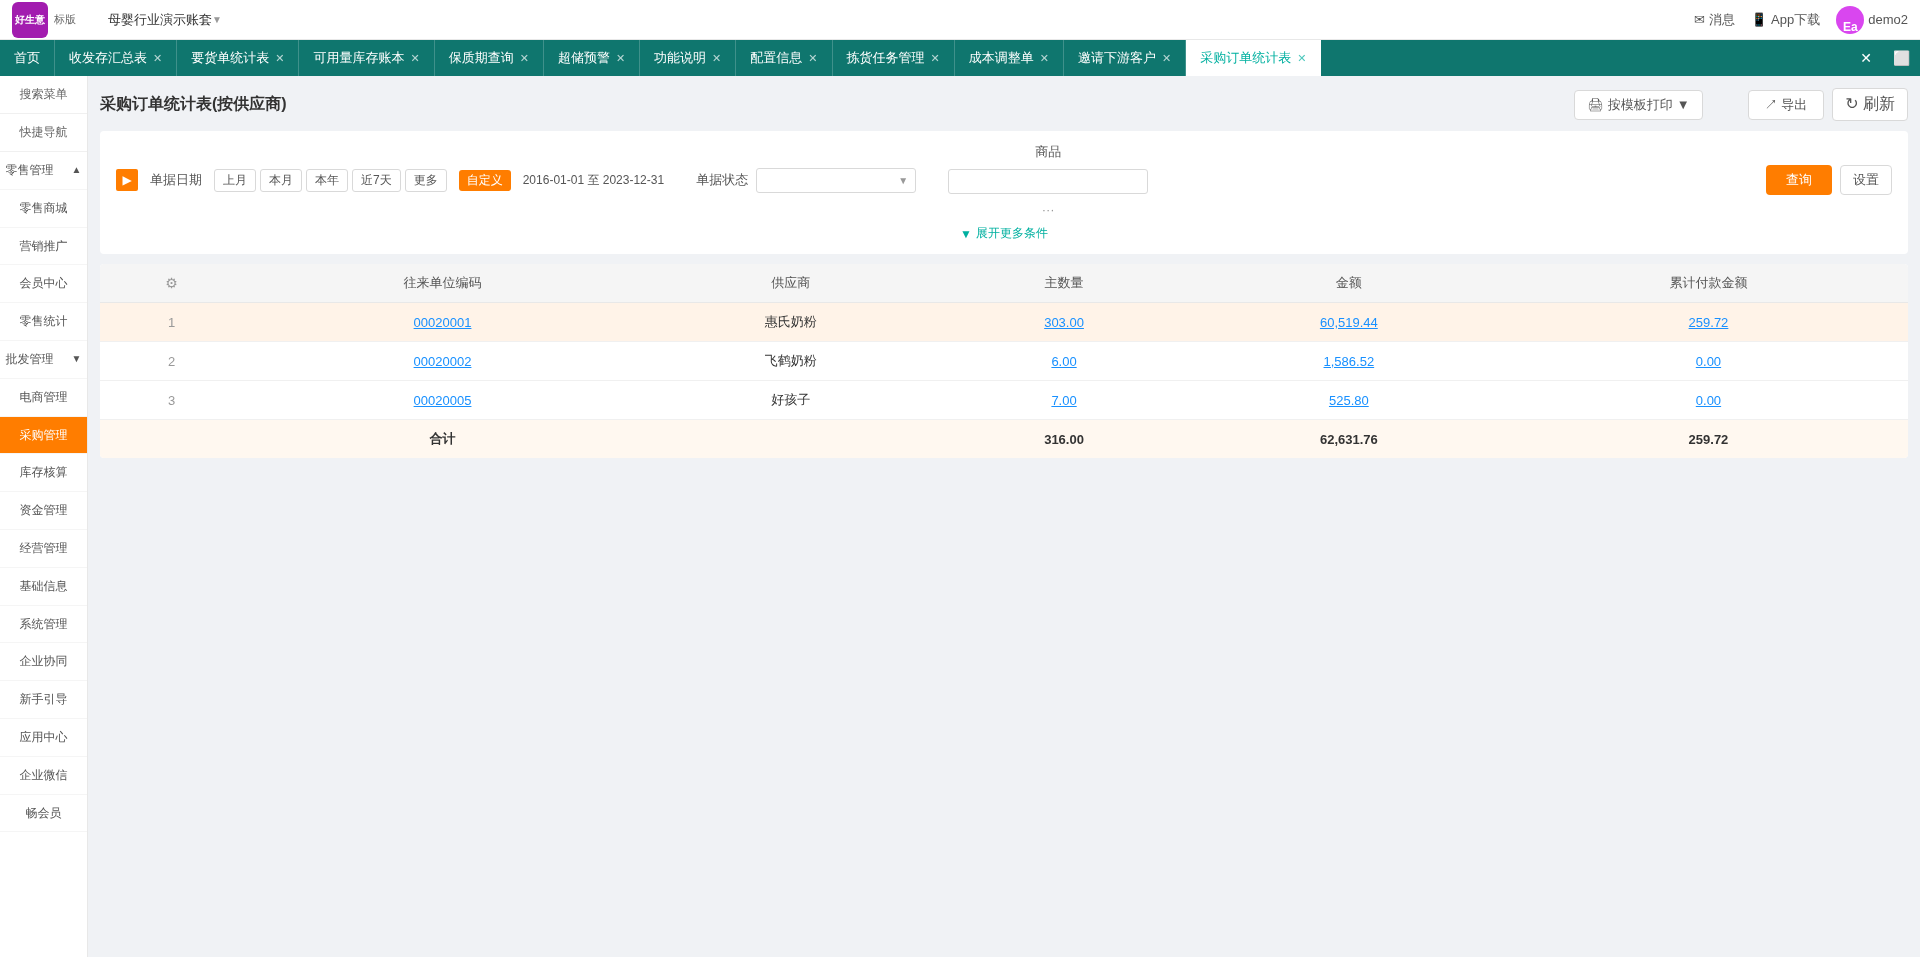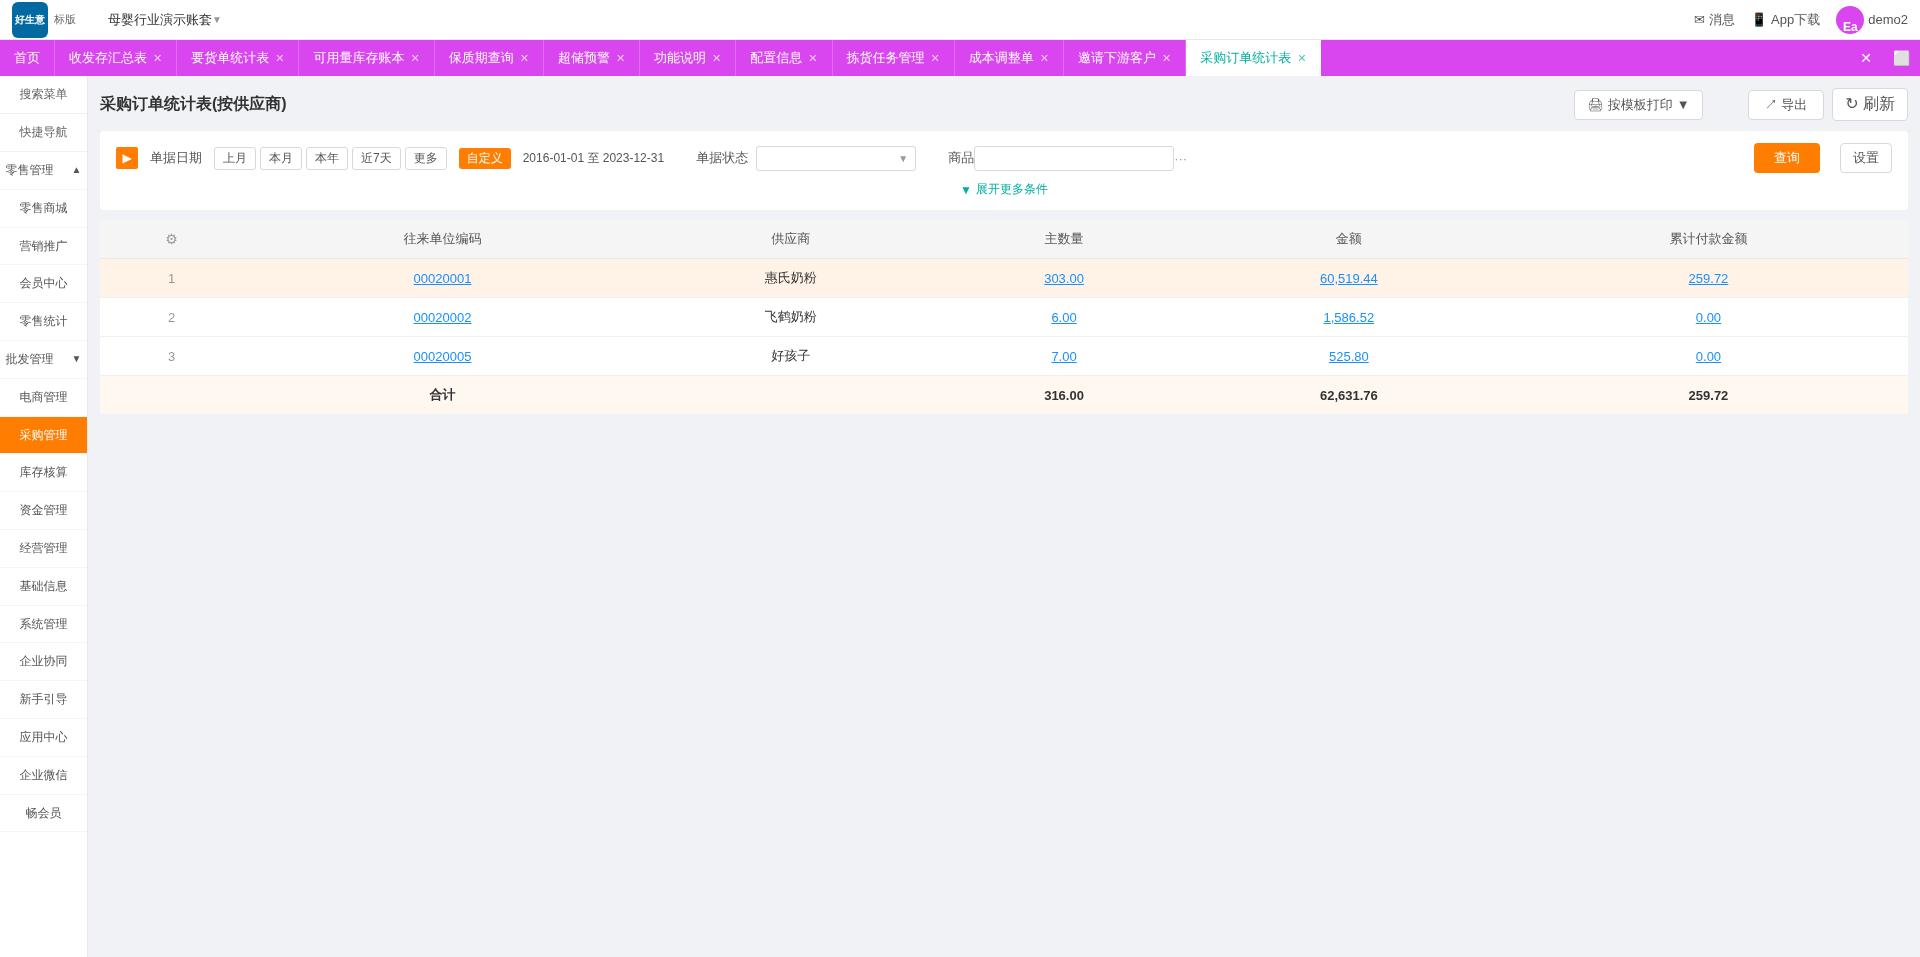--- a/index.html
+++ b/index.html
@@ -1,31 +1,31 @@
 <!DOCTYPE html>
 <html><head>
   <meta charset="utf-8">
   <style>
     * { margin: 0; padding: 0; box-sizing: border-box; }
     body { font-family: 'Microsoft YaHei', Arial, sans-serif; font-size: 13px; background: #f5f5f5; width: 1920px; min-height: 957px; overflow-x: hidden; }
 
     
     .top-bar { height: 40px; background: #fff; display: flex; align-items: center; padding: 0 12px; border-bottom: 1px solid #e8e8e8; position: relative; }
     .logo-area { display: flex; align-items: center; gap: 6px; width: 88px; }
-    .logo-icon { width: 36px; height: 36px; background: #0369a1; border-radius: 6px; display: flex; align-items: center; justify-content: center; }
+    .logo-icon { width: 36px; height: 36px; background: #a21caf; border-radius: 6px; display: flex; align-items: center; justify-content: center; }
     .logo-icon span { color: #fff; font-size: 10px; font-weight: bold; }
     .logo-text { font-size: 11px; color: #666; line-height: 1.2; }
     .company-selector { display: flex; align-items: center; padding: 0 8px; color: #333; font-size: 13px; cursor: pointer; }
     .company-selector .arrow { color: #999; font-size: 10px; }
     .top-right { margin-left: auto; display: flex; align-items: center; gap: 16px; }
     .top-right-item { display: flex; align-items: center; gap: 4px; color: #555; font-size: 13px; cursor: pointer; }
     .avatar { width: 28px; height: 28px; border-radius: 50%; background: #d946ef; display: flex; align-items: flex-end; justify-content: center; color: #fff; font-size: 12px; font-weight: bold; }
 
     
-    .nav-tabs { height: 36px; background: #d946ef; display: flex; align-items: center; padding: 0 0; overflow: hidden; }
+    .nav-tabs { height: 36px; background: #0f766e; display: flex; align-items: center; padding: 0 0; overflow: hidden; }
     .nav-tab { height: 36px; padding: 0 14px; display: flex; align-items: center; color: #fff; font-size: 13px; cursor: pointer; white-space: nowrap; position: relative; border-right: 1px solid rgba(255,255,255,0.2); }
     .nav-tab.active { background: #fff; color: #00b0a0; }
     .nav-tab .close-btn { margin-left: 6px; font-size: 11px; opacity: 0.7; }
     .nav-tab.active .close-btn { color: #00b0a0; }
     .nav-end { margin-left: auto; display: flex; align-items: center; }
     .nav-end-btn { width: 36px; height: 36px; display: flex; align-items: center; justify-content: center; color: #fff; cursor: pointer; font-size: 14px; }
 
     
     .layout { display: flex; height: calc(957px - 76px); }
 
@@ -55,21 +55,21 @@
     .filter-label { color: #555; font-size: 13px; white-space: nowrap; }
     .filter-date-btns { display: flex; align-items: center; gap: 4px; }
     .date-btn { padding: 2px 8px; border: 1px solid #d9d9d9; border-radius: 3px; cursor: pointer; font-size: 12px; color: #555; background: #fff; }
     .date-range-badge { background: #ff7d00; color: #fff; padding: 2px 8px; border-radius: 3px; font-size: 12px; cursor: pointer; }
     .date-range-text { color: #555; font-size: 12px; }
     .filter-select-group { display: flex; align-items: center; gap: 8px; margin-left: 20px; }
     .filter-select-label { color: #555; font-size: 13px; white-space: nowrap; }
     .filter-select { border: 1px solid #d9d9d9; border-radius: 3px; padding: 4px 24px 4px 8px; font-size: 13px; color: #555; background: #fff; appearance: none; cursor: pointer; min-width: 160px; position: relative; }
     .select-wrapper { position: relative; display: inline-block; }
     .select-wrapper::after { content: '▼'; position: absolute; right: 8px; top: 50%; transform: translateY(-50%); font-size: 10px; color: #999; pointer-events: none; }
-    .filter-goods-group { display: flex; align-items: center; gap: 0; margin-left: 20px; }
+    .filter-goods-group { display: flex; align-items: center; gap: 8px; margin-left: 20px; flex-direction: column; }
     .filter-input { border: 1px solid #d9d9d9; border-radius: 3px; padding: 4px 8px; font-size: 13px; color: #555; min-width: 200px; }
     .filter-dots { color: #999; cursor: pointer; }
     .btn-query { background: #ff7d00; color: #fff; border: none; padding: 6px 20px; border-radius: 4px; cursor: pointer; font-size: 13px; }
     .btn-settings { background: #fff; border: 1px solid #d9d9d9; padding: 5px 12px; border-radius: 4px; cursor: pointer; color: #555; font-size: 13px; }
     .filter-expand { display: flex; align-items: center; justify-content: center; padding: 8px 0 0; }
     .expand-btn { color: #00b0a0; cursor: pointer; font-size: 12px; display: flex; align-items: center; gap: 4px; }
 
     
     .table-container { background: #fff; border-radius: 4px; overflow: hidden; }
     table { width: 100%; border-collapse: collapse; }
@@ -288,21 +288,21 @@
             </select>
           </div>
         </div>
 
         <div class="filter-goods-group">
           <span class="filter-select-label">商品</span>
           <input class="filter-input" type="text" style="">
           <span class="filter-dots">···</span>
         </div>
 
-        <div style="margin-left:auto; display:flex; gap:20px; align-items:flex-end;border-radius:10px;">
+        <div style="margin-left:auto; display:flex; gap:8px; align-items:flex-end;border-radius:10px;">
           <button class="btn-query">查询</button>
           <button class="btn-settings">设置</button>
         </div>
       </div>
       <div class="filter-expand">
         <div class="expand-btn">
           <span>▼</span>
           <span>展开更多条件</span>
         </div>
       </div>

